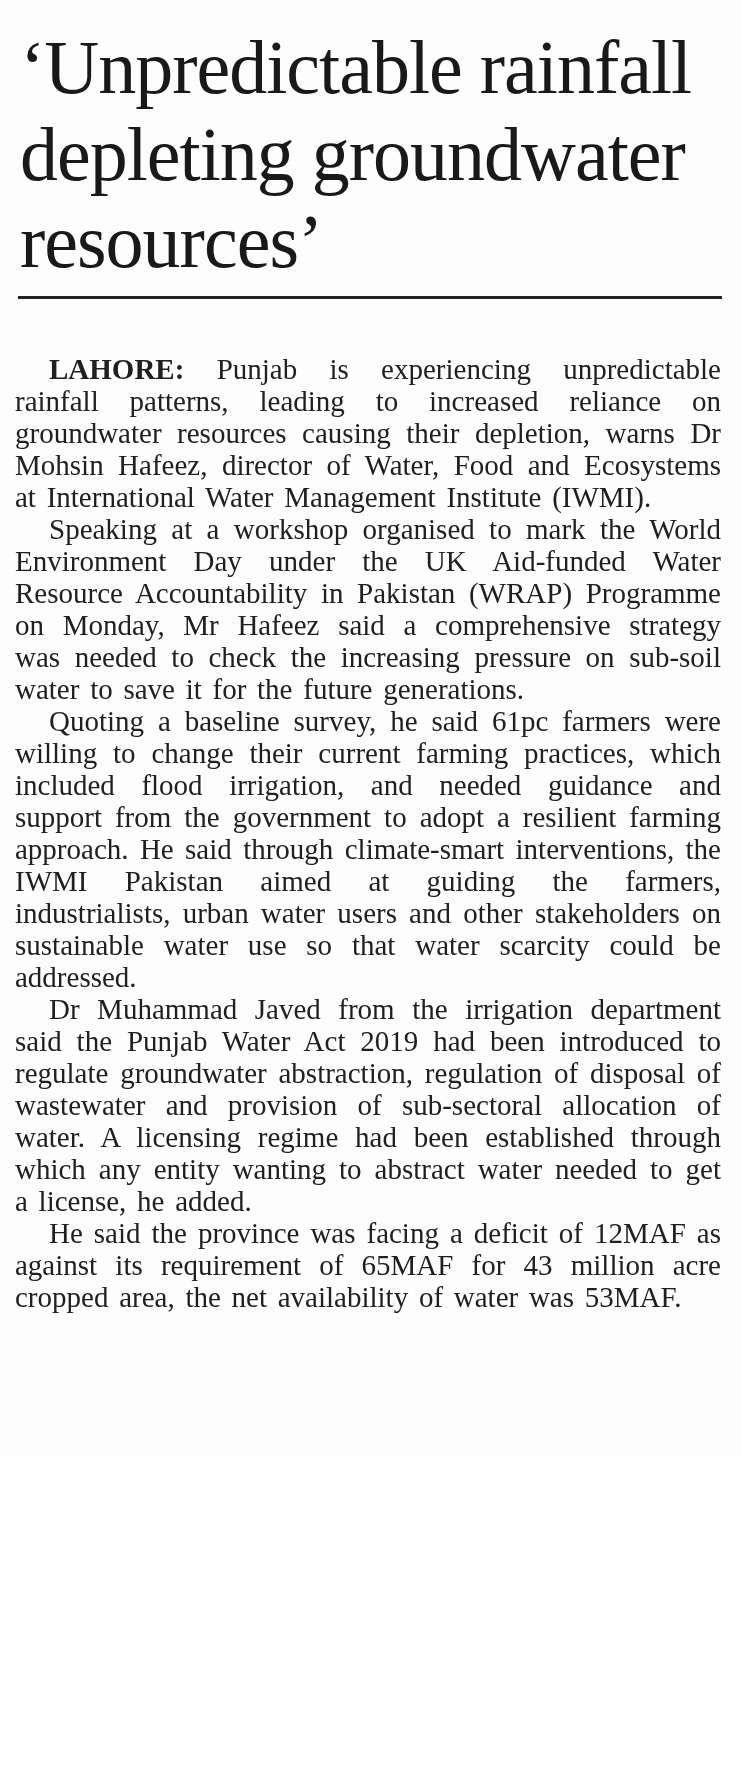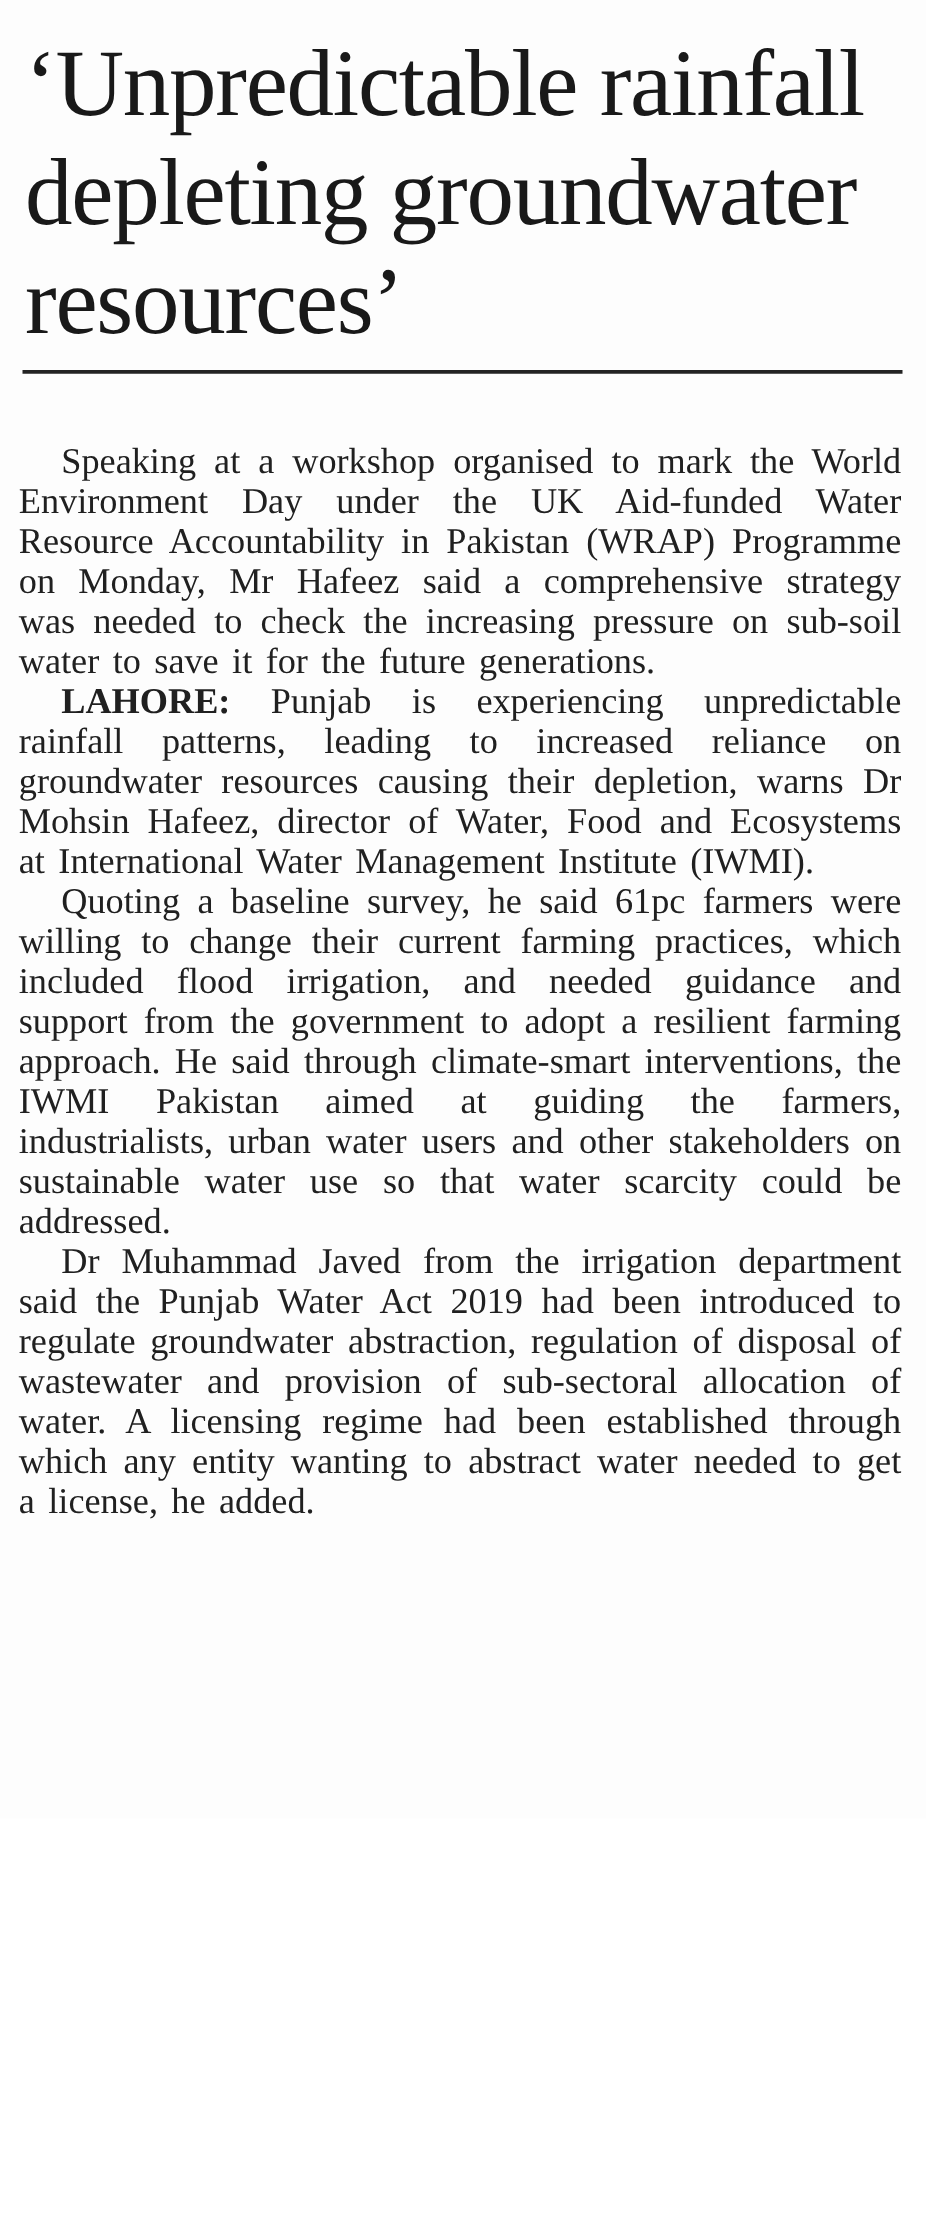--- a/index.html
+++ b/index.html
@@ -68,25 +68,26 @@
 
 <div class="page">
 
   <h1 class="headline">‘Unpredictable rainfall depleting groundwater resources’</h1>
 
 
   <hr class="byline-divider">
 
   <div class="article-body">
 
+    <p><span class="dateline">LAHORE:</span><span> Punjab is experiencing unpredictable rainfall patterns, leading to increased reliance on groundwater resources causing their depletion, warns Dr Mohsin Hafeez, director of Water, Food and Ecosystems at International Water Management Institute (IWMI).</span></p>
+
     <p><span>Speaking at a workshop organised to mark the World Environment Day under the UK Aid-funded Water Resource Accountability in Pakistan (WRAP) Programme on Monday, Mr Hafeez said a comprehensive strategy was needed to check the increasing pressure on sub-soil water to save it for the future generations.</span></p>
-
-    <p><span class="dateline">LAHORE:</span><span> Punjab is experiencing unpredictable rainfall patterns, leading to increased reliance on groundwater resources causing their depletion, warns Dr Mohsin Hafeez, director of Water, Food and Ecosystems at International Water Management Institute (IWMI).</span></p>
 
     <p><span>Quoting a baseline survey, he said 61pc farmers were willing to change their current farming practices, which included flood irrigation, and needed guidance and support from the government to adopt a resilient farming approach. He said through climate-smart interventions, the IWMI Pakistan aimed at guiding the farmers, industrialists, urban water users and other stakeholders on sustainable water use so that water scarcity could be addressed.</span></p>
 
     <p><span>Dr Muhammad Javed from the irrigation department said the Punjab Water Act 2019 had been introduced to regulate groundwater abstraction, regulation of disposal of wastewater and provision of sub-sectoral allocation of water. A licensing regime had been established through which any entity wanting to abstract water needed to get a license, he added.</span></p>
 
 
+    <p><span>He said the province was facing a deficit of 12MAF as against its requirement of 65MAF for 43 million acre cropped area, the net availability of water was 53MAF.</span></p>
 
   </div>
 
 </div>
 
 </body></html>

